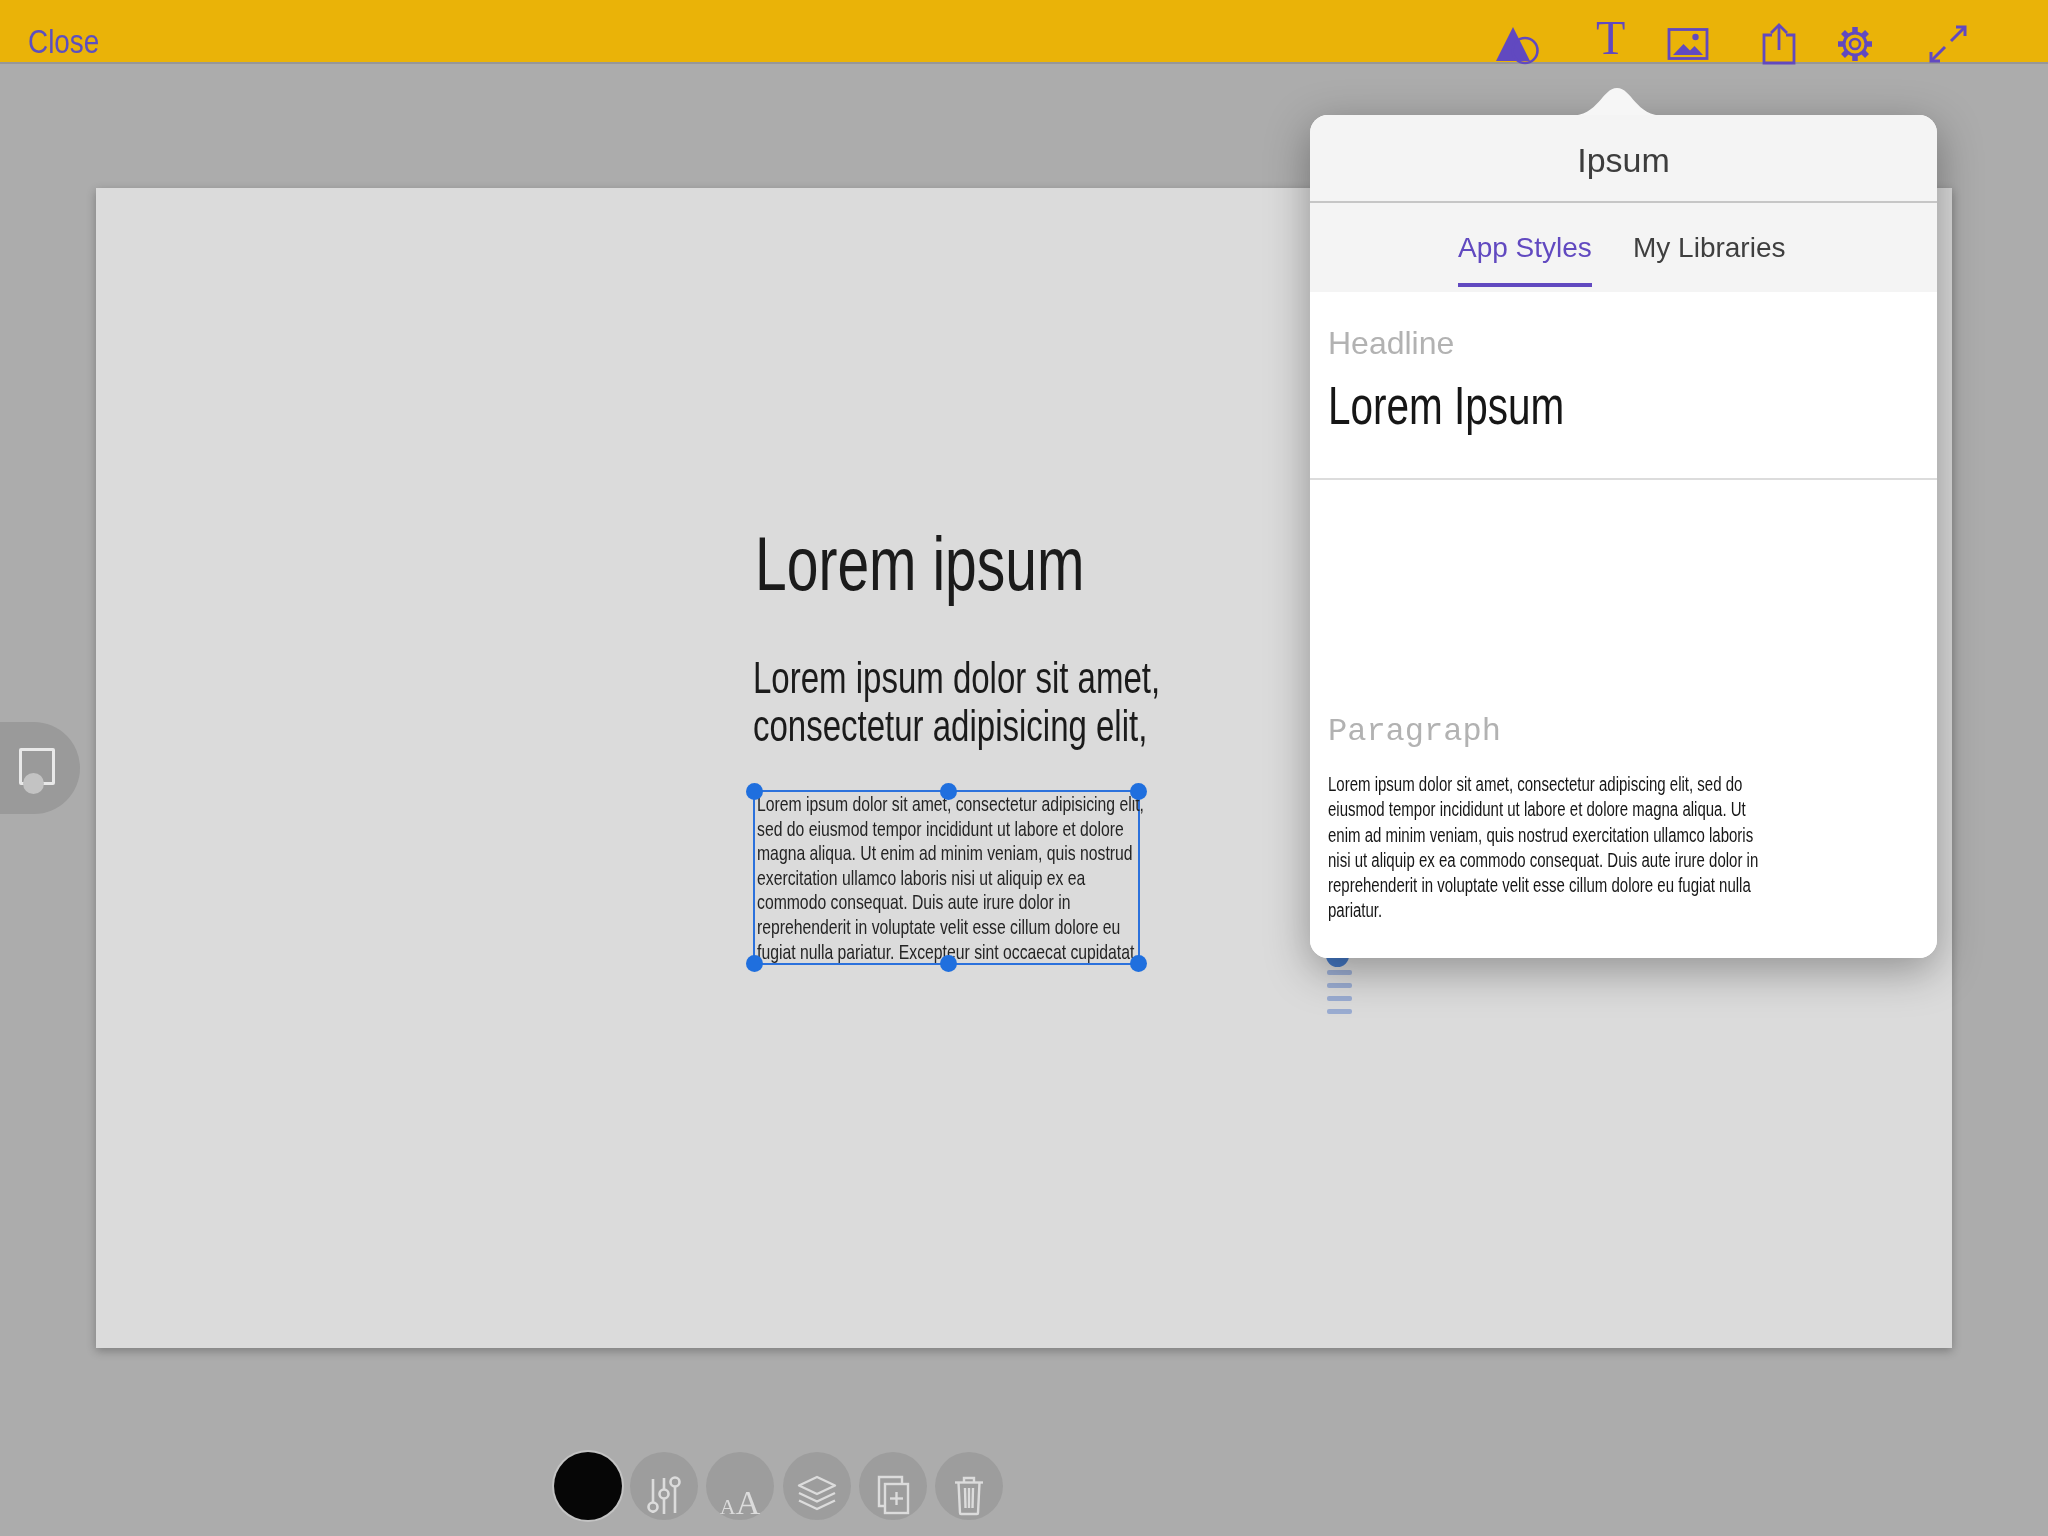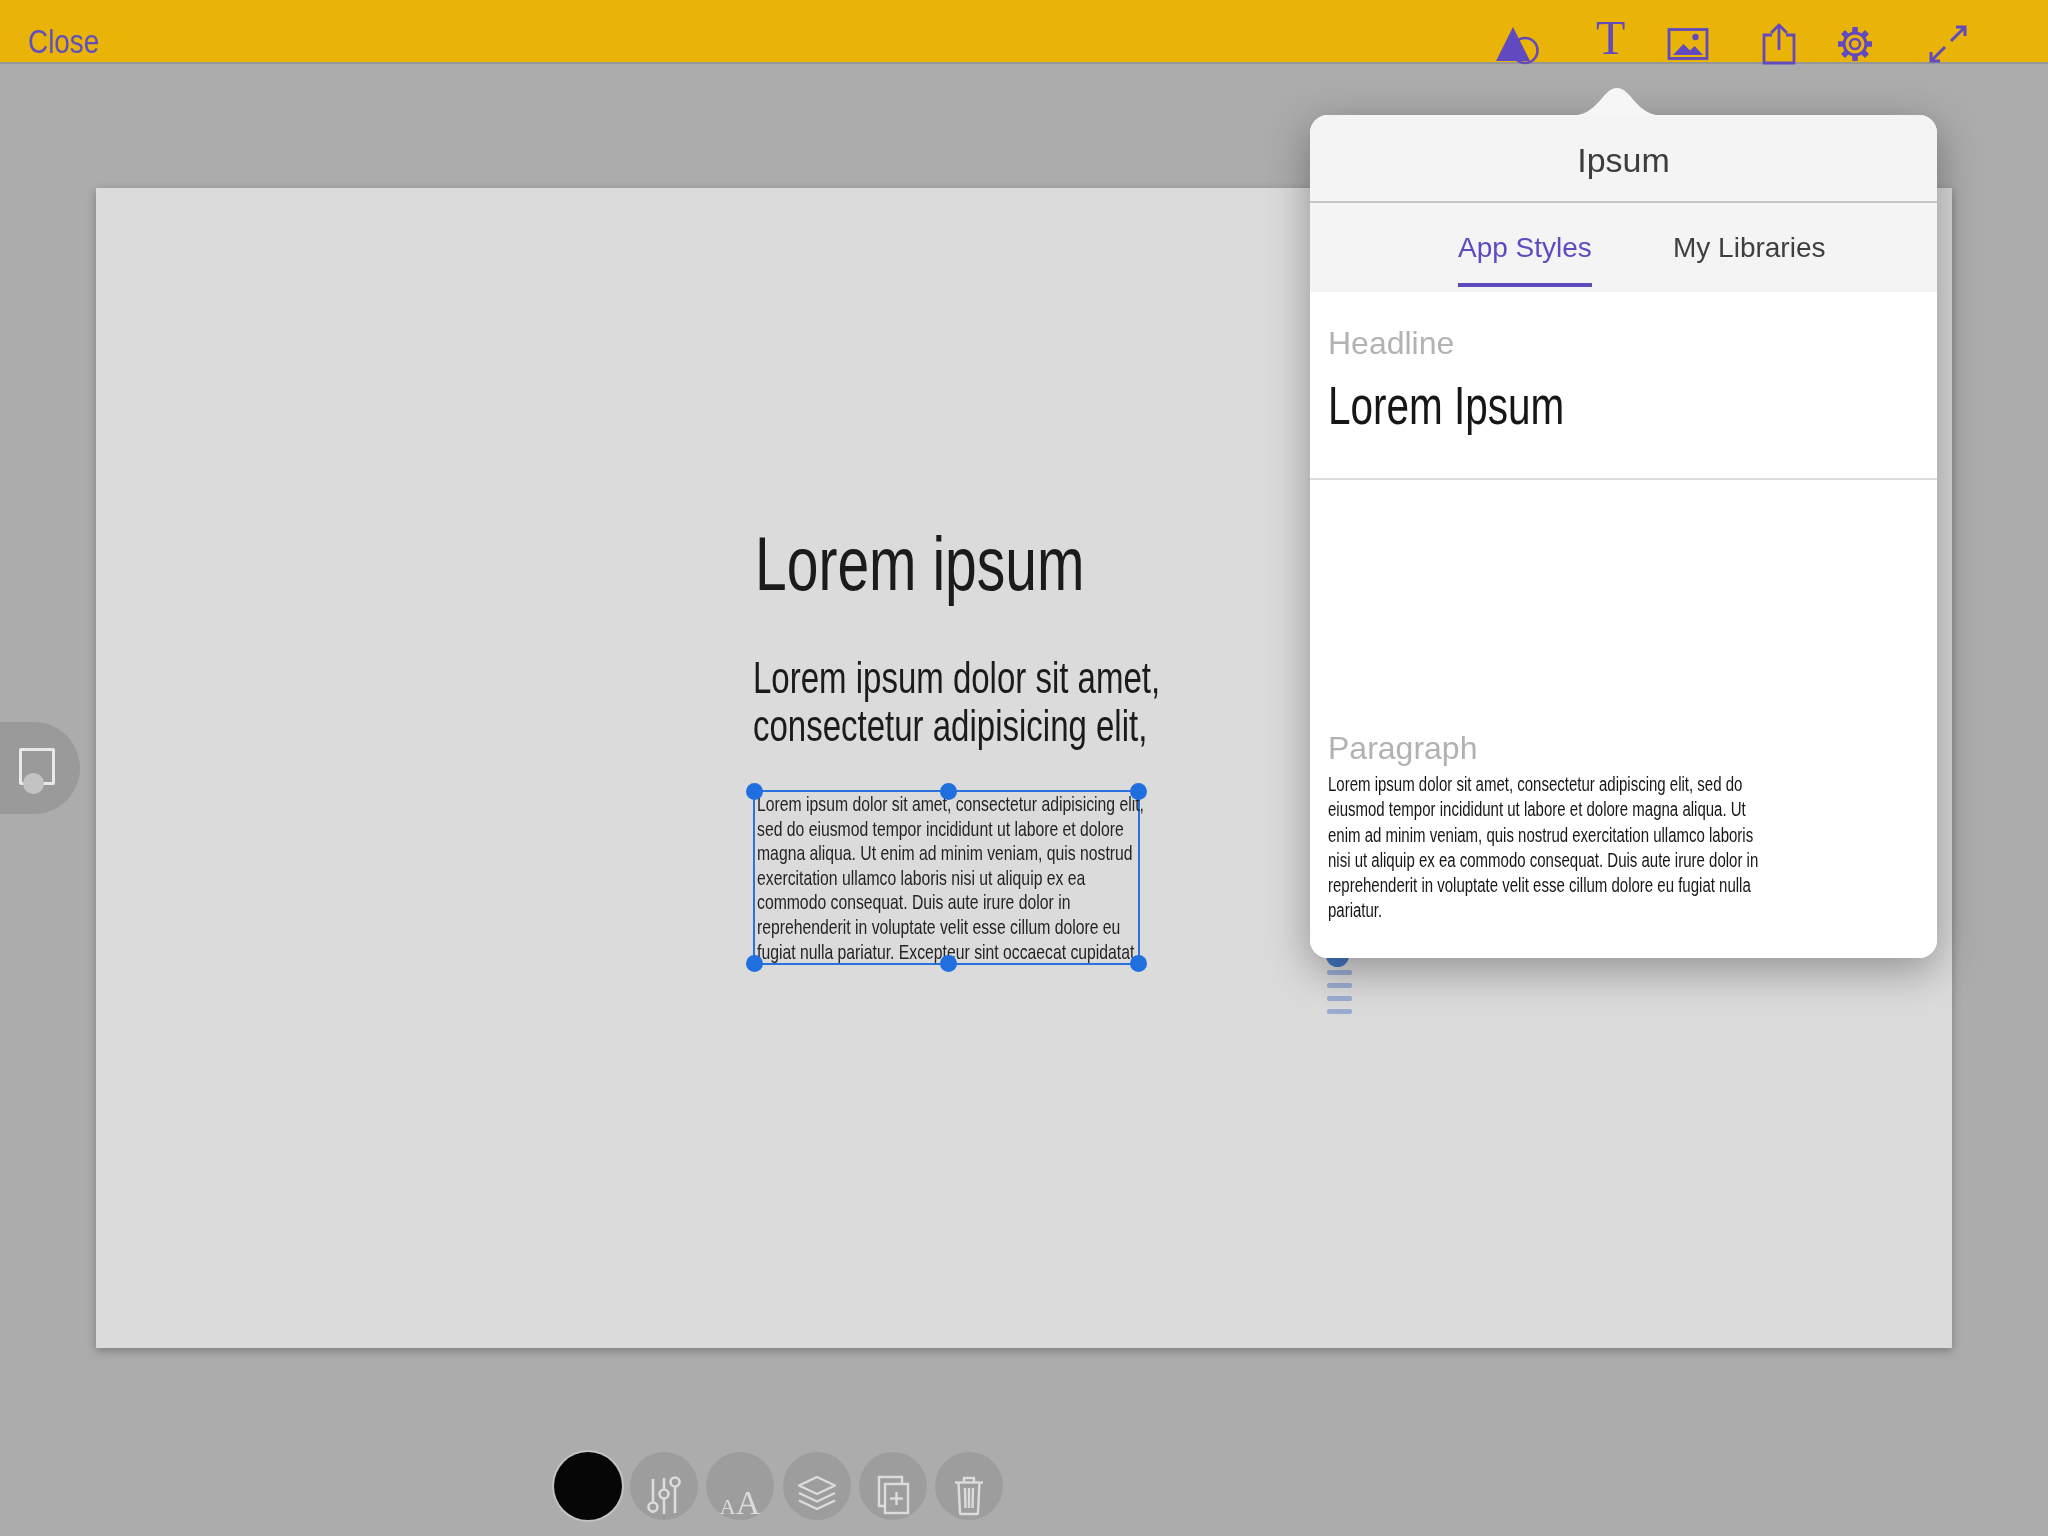--- a/index.html
+++ b/index.html
@@ -49,21 +49,21 @@
   .panel-arrow { position:absolute; left:259px; top:-27px; width:96px; height:28px; }
   .panel-header { position:absolute; left:0; top:0; width:100%; height:88px; background:#F4F4F4;
                   border-radius:18px 18px 0 0; border-bottom:2px solid #C6C6C6; }
   .panel-title { position:absolute; left:0; right:0; top:26px; text-align:center;
                  font-size:34px; color:#3D3D3D; }
   .panel-tabs { position:absolute; left:0; top:88px; width:100%; height:99px; background:#F4F4F4;
                 border-bottom:3px solid #f97316; }
   .tab { position:absolute; font-size:28px; line-height:30px; cursor:default; }
   .tab-active { left:148px; top:18px; height:66px; padding-top:12px; color:#6149C0;
                 border-bottom:4px solid #6149C0; }
-  .tab-idle { left:323px; top:30px; color:#3F3F3F;margin-left:40px; }
+  .tab-idle { left:323px; top:30px; color:#3F3F3F; }
 
   .sec { position:absolute; left:0; width:100%; background:#fff; }
   .sec1 { top:177px; height:188px; border-bottom:2px solid #DCDCDC; }
   .sec2 { top:365px; height:202px; border-bottom:2px solid #DCDCDC; }
   .sec3 { top:567px; height:276px; border-radius:0 0 18px 18px; }
   .sec-label { position:absolute; left:18px; font-size:32px; color:#B2B2B2; }
   .sample { position:absolute; left:18px; color:#161616; white-space:pre-line;
             transform:scaleX(.75); transform-origin:0 0; }
   .sample-headline { top:84px; font-size:54px; line-height:58px; }
   .sample-sub { top:74px; font-size:29px; line-height:37px; }
@@ -189,21 +189,21 @@
     <div class="tab tab-idle">My Libraries</div>
   </div>
 
   <div class="sec sec1">
     <div class="sec-label" style="top:33px;">Headline</div>
     <div class="sample sample-headline">Lorem Ipsum</div>
   </div>
 
 
   <div class="sec sec3">
-    <div class="sec-label" style="top:48px;">Paragraph</div>
+    <div class="sec-label" style="top:31px;font-family:Liberation Mono, monospace;">Paragraph</div>
     <div class="sample sample-para">Lorem ipsum dolor sit amet, consectetur adipiscing elit, sed do
 eiusmod tempor incididunt ut labore et dolore magna aliqua. Ut
 enim ad minim veniam, quis nostrud exercitation ullamco laboris
 nisi ut aliquip ex ea commodo consequat. Duis aute irure dolor in
 reprehenderit in voluptate velit esse cillum dolore eu fugiat nulla
 pariatur.</div>
   </div>
 </div>
 
 <div class="round-btn swatch" style="left:554px;"></div>

